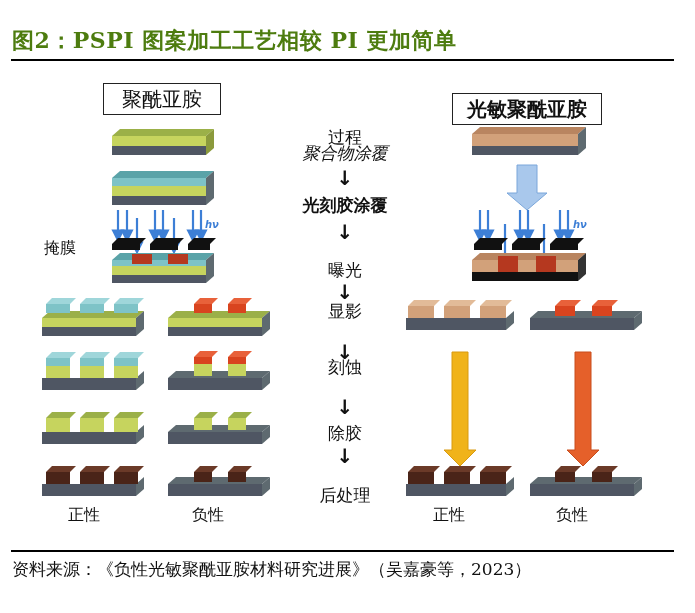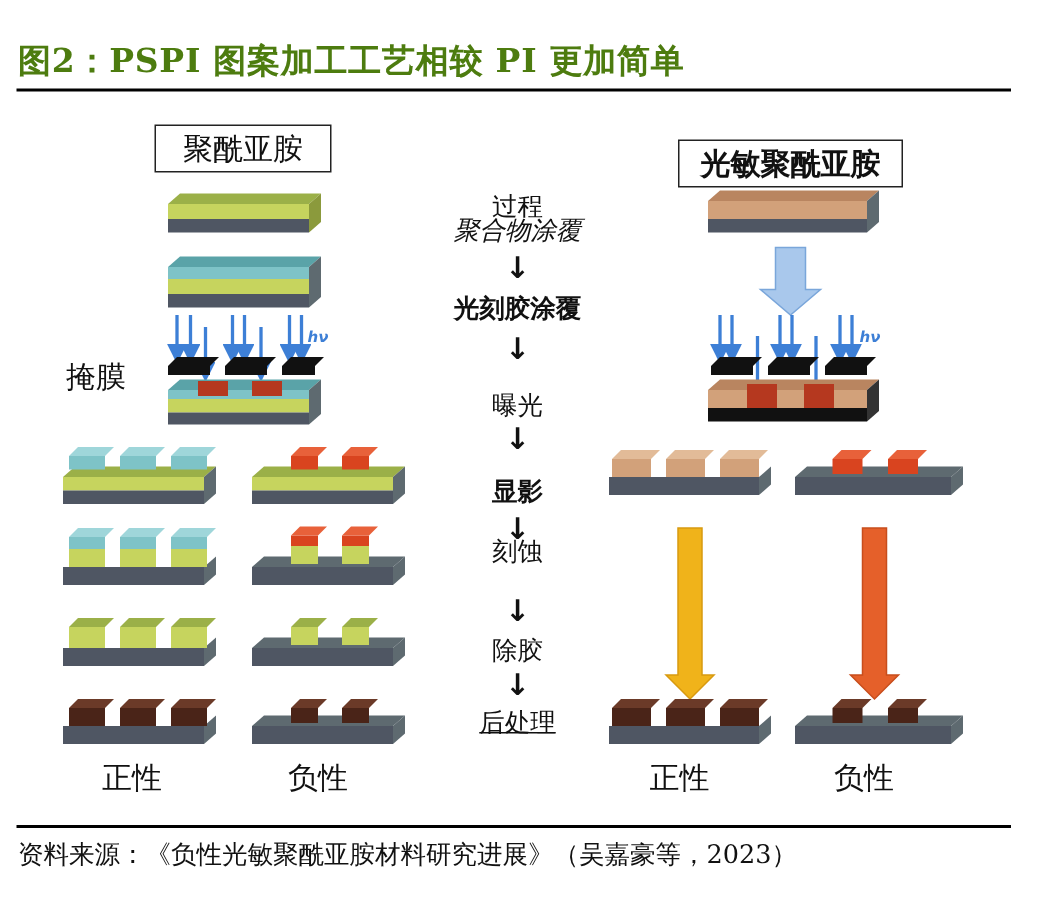--- a/index.html
+++ b/index.html
@@ -16,21 +16,21 @@
     position:absolute; left:12px; top:558px;
     font-family:"DejaVu Serif", serif; font-size:17px; color:#111; white-space:nowrap;
   }
   .boxlabel {
     position:absolute; border:1.5px solid #222; background:#fff;
     font-size:20px; color:#111; text-align:center; line-height:30px; height:30px;
   }
   .steps { position:absolute; left:280px; top:100px; width:130px; text-align:center; }
   .step { position:absolute; left:0; width:130px; text-align:center; font-size:17px; color:#111; white-space:nowrap; }
   .arr { position:absolute; left:0; width:130px; text-align:center; font-size:20px; font-weight:bold; color:#111; line-height:20px; }
-  .lbl { position:absolute; font-size:20px; color:#111; white-space:nowrap; }
+  .lbl { position:absolute; font-size:16px; color:#111; white-space:nowrap; }
   svg { position:absolute; left:0; top:0; }
 </style>
 </head>
 <body>
 
 <div class="title">图2：PSPI 图案加工工艺相较 PI 更加简单</div>
 <div class="rule top"></div>
 
 <div class="boxlabel" style="left:103px; top:83px; width:116px;">聚酰亚胺</div>
 <div class="boxlabel" style="left:452px; top:93px; width:148px;font-weight:bold;">光敏聚酰亚胺</div>
@@ -307,23 +307,23 @@
 <div class="lbl" style="left:556px; top:505px;">负性</div>
 
 <div class="steps">
   <div class="step" style="top:2px;margin-top:24px;">过程</div>
   <div class="step" style="top:42px;font-style:italic;">聚合物涂覆</div>
   <div class="arr" style="top:68px;">↓</div>
   <div class="step" style="top:94px;font-weight:bold;">光刻胶涂覆</div>
   <div class="arr" style="top:122px;">↓</div>
   <div class="step" style="top:159px;">曝光</div>
   <div class="arr" style="top:182px;">↓</div>
-  <div class="step" style="top:216px;font-weight:bold;">显影</div>
+  <div class="step" style="top:200px;">显影</div>
   <div class="arr" style="top:242px;">↓</div>
   <div class="step" style="top:256px;">刻蚀</div>
   <div class="arr" style="top:297px;">↓</div>
   <div class="step" style="top:322px;">除胶</div>
   <div class="arr" style="top:346px;">↓</div>
-  <div class="step" style="top:370px;text-decoration:underline;">后处理</div>
+  <div class="step" style="top:384px;">后处理</div>
 </div>
 
 <div class="rule bottom"></div>
 <div class="source">资料来源：《负性光敏聚酰亚胺材料研究进展》（吴嘉豪等，2023）</div>
 
 </body></html>

